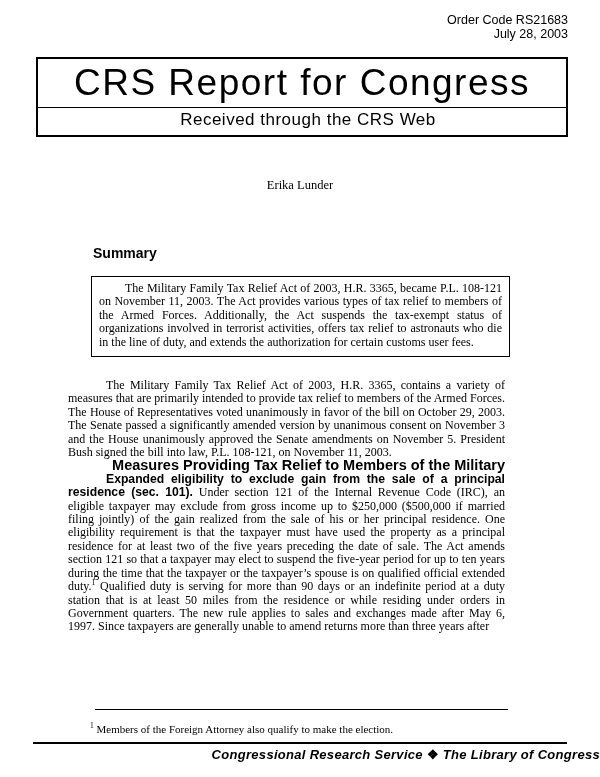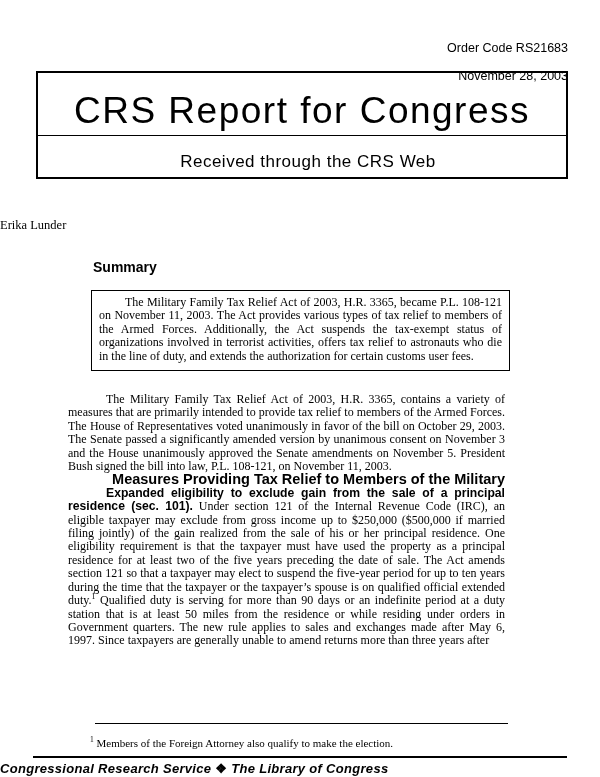--- a/index.html
+++ b/index.html
@@ -1,15 +1,15 @@
 <!DOCTYPE html>
 <html><head>
 <meta charset="utf-8">
 <style>
-  * { box-sizing: border-box; margin-top: 14px; }
+  * { box-sizing: border-box; }
   html, body { margin: 0; padding: 0; background: #e8e8e8; }
   .page {
     position: relative;
     width: 600px;
     height: 777px;
     margin: 0 auto;
     background: #ffffff;
     color: #000;
     font-family: "Liberation Serif", serif;
     overflow: hidden;
@@ -50,22 +50,23 @@
     position: absolute;
     top: 157px;
     left: 0; right: 0;
     text-align: center;
     font-family: "Liberation Sans", sans-serif;
     font-weight: bold;
     font-size: 17px;
   }
   .byline {
     position: absolute;
-    top: 190px;
+    top: 178px;
     left: 0; right: 0;
+    text-align: center;
     font-size: 12.5px;
     line-height: 14px;
   }
   .summary-heading {
     position: absolute;
     top: 245px;
     left: 93px;
     font-family: "Liberation Sans", sans-serif;
     font-weight: bold;
     font-size: 14px;
@@ -127,37 +128,37 @@
     position: absolute;
     top: 742px;
     left: 33px;
     width: 534px;
     border-top: 2px solid #000;
   }
   .footer-text {
     position: absolute;
     top: 747px;
     left: 0; right: 0;
-    text-align: left;
+    text-align: right;
     font-family: "Liberation Sans", sans-serif;
     font-weight: bold;
     font-style: italic;
     font-size: 13px;
     letter-spacing: 0.3px;
   }
   .footer-sep { padding: 0 4px; font-style: normal; }
 </style>
 </head>
 <body>
 
 <div class="page">
 
   <div class="header-meta">
     <div>Order Code RS21683</div>
-    <div>November 28, 2003</div>
+    <div>July 28, 2003</div>
   </div>
 
   <div class="crs-box">
     <div class="crs-title">CRS Report for Congress</div>
     <div class="crs-subtitle">Received through the CRS Web</div>
   </div>
 
 
   <div class="byline">
     <div>Erika Lunder</div>

